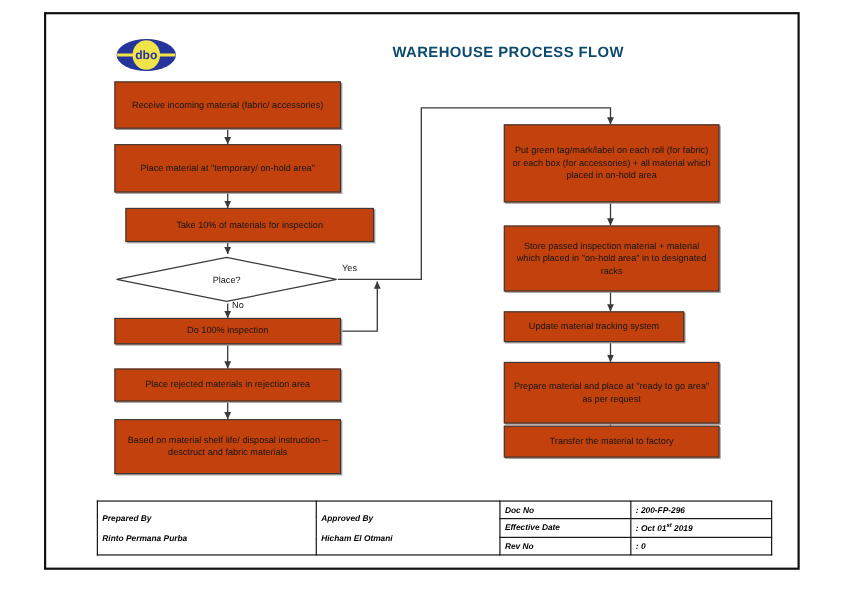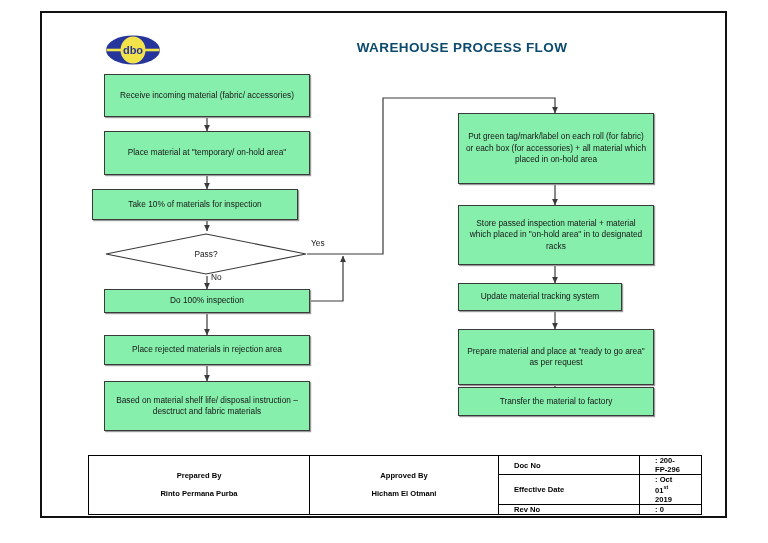--- a/index.html
+++ b/index.html
@@ -54,21 +54,21 @@
     letter-spacing: 0.4px;
     color: #0c4a6e;
     white-space: nowrap;
   }
 
   
   .node {
     position: absolute;
     box-sizing: border-box;
     border: 1px solid #3a3a3a;
-    background: #86efac;
+    background: #c2410c;
     color: #161616;
     font-size: 8.3px;
     line-height: 11.5px;
     text-align: center;
     display: flex;
     align-items: center;
     justify-content: center;
     padding: 2px 6px;
     box-shadow: 1.2px 1.2px 0 #9a9a9a;
   }
@@ -121,24 +121,25 @@
     border-collapse: collapse;
     width: 100%;
     height: 100%;
     table-layout: fixed;
   }
   #footer-table td {
     border: 1px solid #000000;
     font-size: 7.6px;
     font-weight: bold;
     color: #000000;
-    padding: 0 15px;
+    padding: 0 4px;
     vertical-align: middle;
-  }
-  td.sign-cell { text-align: center; vertical-align: middle; }
+    font-style: italic;
+  }
+  td.sign-cell { vertical-align: middle; }
   td.sign-cell .role { display: block; margin-bottom: 9px; }
   td.sign-cell .who  { display: block; }
   td.meta-key { text-align: left; }
   td.meta-val { text-align: left; }
   .sup { font-size: 5.4px; vertical-align: super; }
 </style>
 </head>
 <body>
 
 <div id="page">
@@ -188,29 +189,29 @@
   </svg>
 
   <div class="node" style="left:104px; top:74px; width:206px; height:43px;">
     <span>Receive incoming material (fabric/ accessories)</span>
   </div>
 
   <div class="node" style="left:104px; top:131px; width:206px; height:44px;">
     <span>Place material at "temporary/ on-hold area"</span>
   </div>
 
-  <div class="node" style="left:92px; top:189px; width:206px; height:31px;">
+  <div class="node" style="left:114px; top:189px; width:226px; height:31px;">
     <span>Take 10% of materials for inspection</span>
   </div>
 
   <div id="decision-pass">
     <svg class="dia-svg" width="202" height="42" viewBox="0 0 202 42" xmlns="http://www.w3.org/2000/svg">
       <polygon points="101,1 201,21 101,41 1,21" fill="#ffffff" stroke="#3a3a3a" stroke-width="1.1"></polygon>
     </svg>
-    <div class="dia-label">Pass?</div>
+    <div class="dia-label">Place?</div>
   </div>
 
   <div class="edge-label" style="left:311px; top:238px;">Yes</div>
   <div class="edge-label" style="left:211px; top:272px;">No</div>
 
   <div class="node" style="left:104px; top:289px; width:206px; height:24px;">
     <span>Do 100% inspection</span>
   </div>
 
   <div class="node" style="left:104px; top:335px; width:206px; height:30px;">

